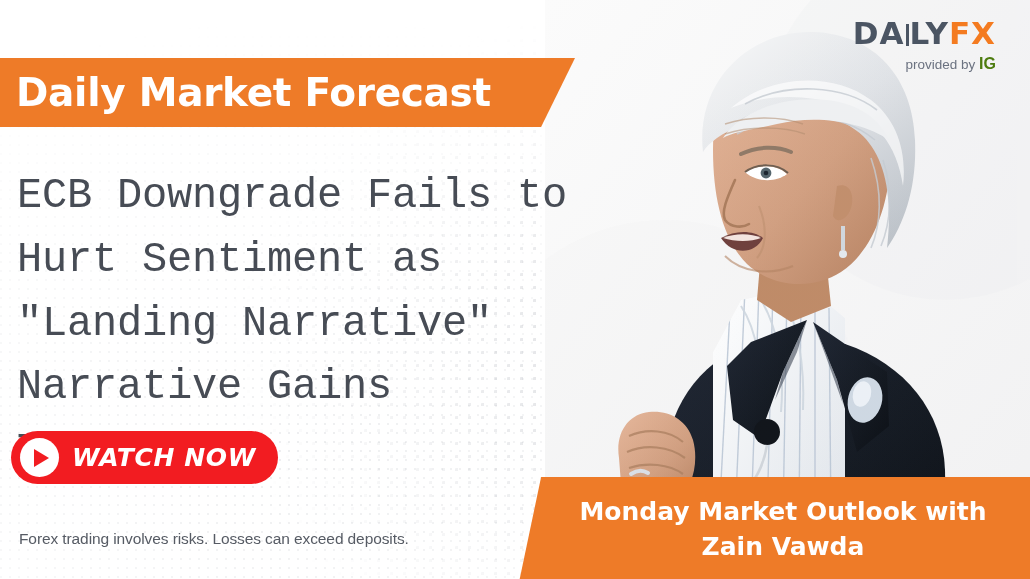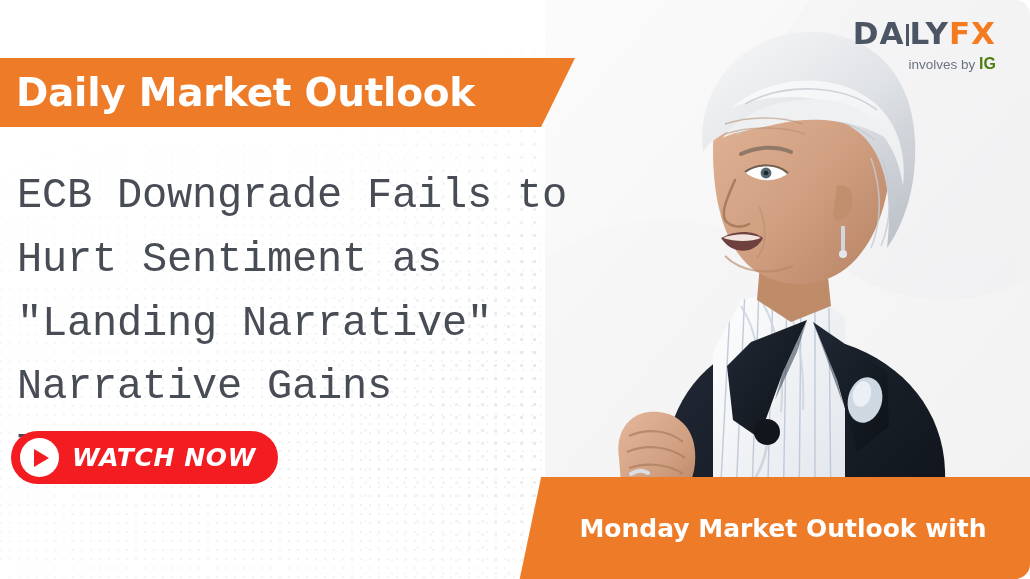--- a/index.html
+++ b/index.html
@@ -9,21 +9,20 @@
     overflow:hidden;
     background:#ffffff;
     font-family:"Liberation Sans", sans-serif;
   }
 
   .canvas {
     position:relative;
     width:1030px; height:579px;
     background:#ffffff;
     overflow:hidden;
-    border-radius:15px;
   }
 
   
   .halftone {
     position:absolute;
     inset:0;
     background-image:
       radial-gradient(circle at 1.6px 1.6px, rgba(150,155,165,0.30) 1.5px, transparent 1.7px);
     background-size:13px 13px;
     -webkit-mask-image:
@@ -331,35 +330,37 @@
 
         <path d="M76 490 C70 520 78 548 96 566 L150 566 C132 534 132 506 136 490 Z" fill="url(#jacketG)"></path>
       </g>
 
       <rect width="485" height="579" fill="url(#bgsoft)" opacity="0.03"></rect>
     </svg>
   </div>
 
   <div class="logo">
     <div class="logo-main"><span>DA</span><span class="bar"></span><span>LY</span><span class="fx">FX</span></div>
-    <div class="logo-sub"><span>involves by</span>
+    <div class="logo-sub"><span>provided by</span>
       <span class="ig">IG</span></div>
   </div>
 
   <div class="top-banner">
-    <span class="top-banner-label">Daily Market Outlook</span>
+    <span class="top-banner-label">Daily Market Forecast</span>
   </div>
 
   <div class="headline">ECB Downgrade Fails to Hurt Sentiment as "Landing Narrative" Narrative Gains Traction</div>
 
   <div class="watch-btn">
     <span class="play-circle">
       <span class="play-tri"></span>
     </span>
     <span class="watch-label">WATCH NOW</span>
   </div>
 
+  <div class="disclaimer">Forex trading involves risks. Losses can exceed deposits.</div>
 
   <div class="bottom-banner">
     <div class="bottom-line">Monday Market Outlook with</div>
+    <div class="bottom-line">Zain Vawda</div>
   </div>
 
 </div>
 
 </body></html>

